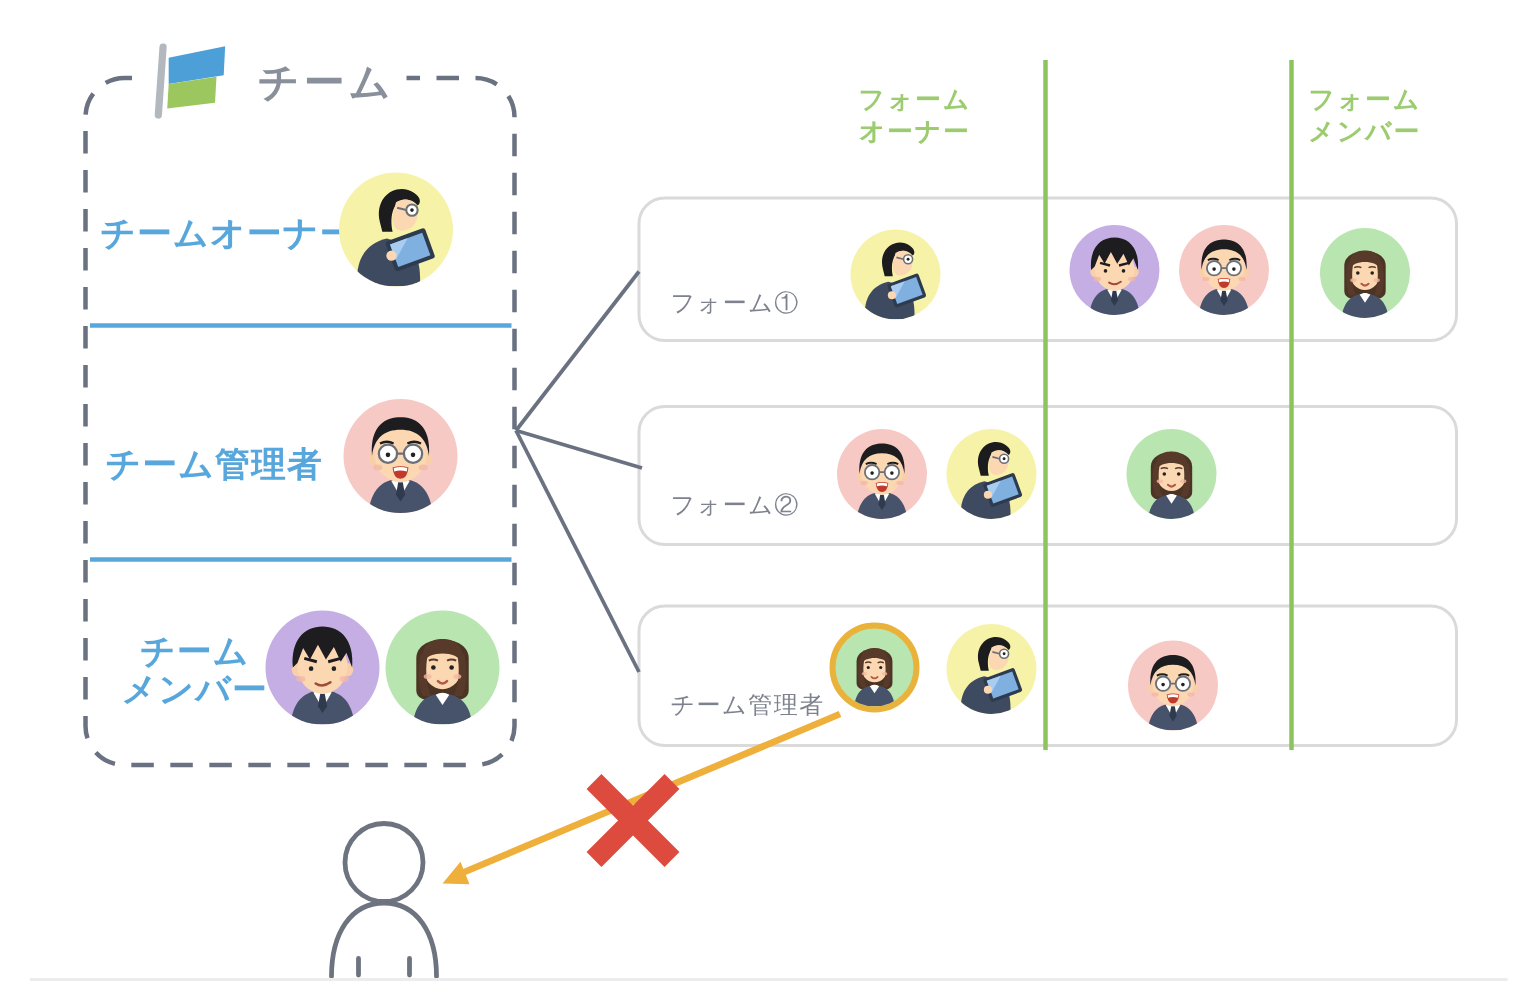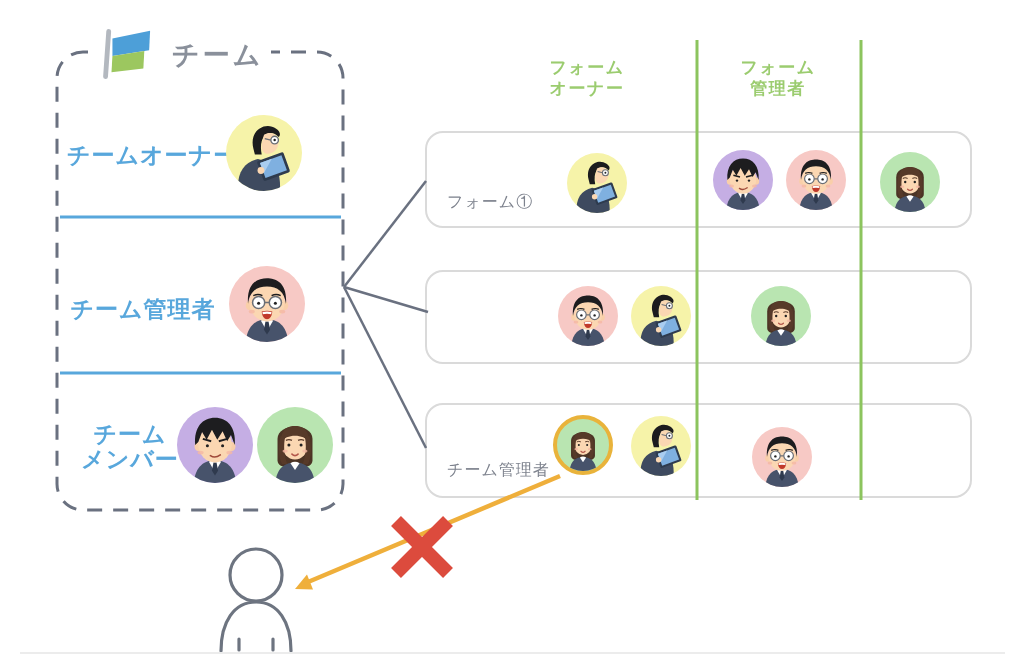--- a/index.html
+++ b/index.html
@@ -173,26 +173,27 @@
   <svg class="logo">
       <use href="#sym-flag"></use>
     </svg>
   <div class="txt team-title">チーム</div>
 
   <div class="txt role-label" style="left:67px;top:140px;width:160px;">チームオーナー</div>
   <div class="txt role-label" style="left:70px;top:424px;width:120px;line-height:25px;"><span>チーム</span>
 <span>メンバー</span></div>
   <div class="txt role-label" style="left:63px;top:294px;width:160px;">チーム管理者</div>
 
-  <div class="txt col-header" style="left:517px;top:58px;text-align:center;"><span>フォーム</span>
+  <div class="txt col-header" style="left:540px;top:58px;text-align:center;"><span>フォーム</span>
 <span>オーナー</span></div>
-  <div class="txt col-header" style="left:708px;top:58px;"><span>フォーム</span>
-<span>管理者</span></div>
+  <div class="txt col-header" style="left:840px;top:58px;"><span>フォーム</span>
+<span>メンバー</span></div>
 
   <div class="txt row-label" style="left:447px;top:168px;">フォーム①</div>
+  <div class="txt row-label" style="left:447px;top:303px;">フォーム②</div>
   <div class="txt row-label" style="left:447px;top:436px;">チーム管理者</div>
 
 
   <div class="avatar d76" style="left:226px;top:115px;--bg:var(--avatar-yellow);">
       <svg viewBox="0 0 100 100">
         <use href="#sym-tablet-man"></use>
       </svg>
     </div>
   <div class="avatar d76" style="left:229px;top:266px;--bg:var(--avatar-pink);">
       <svg viewBox="0 0 100 100">

